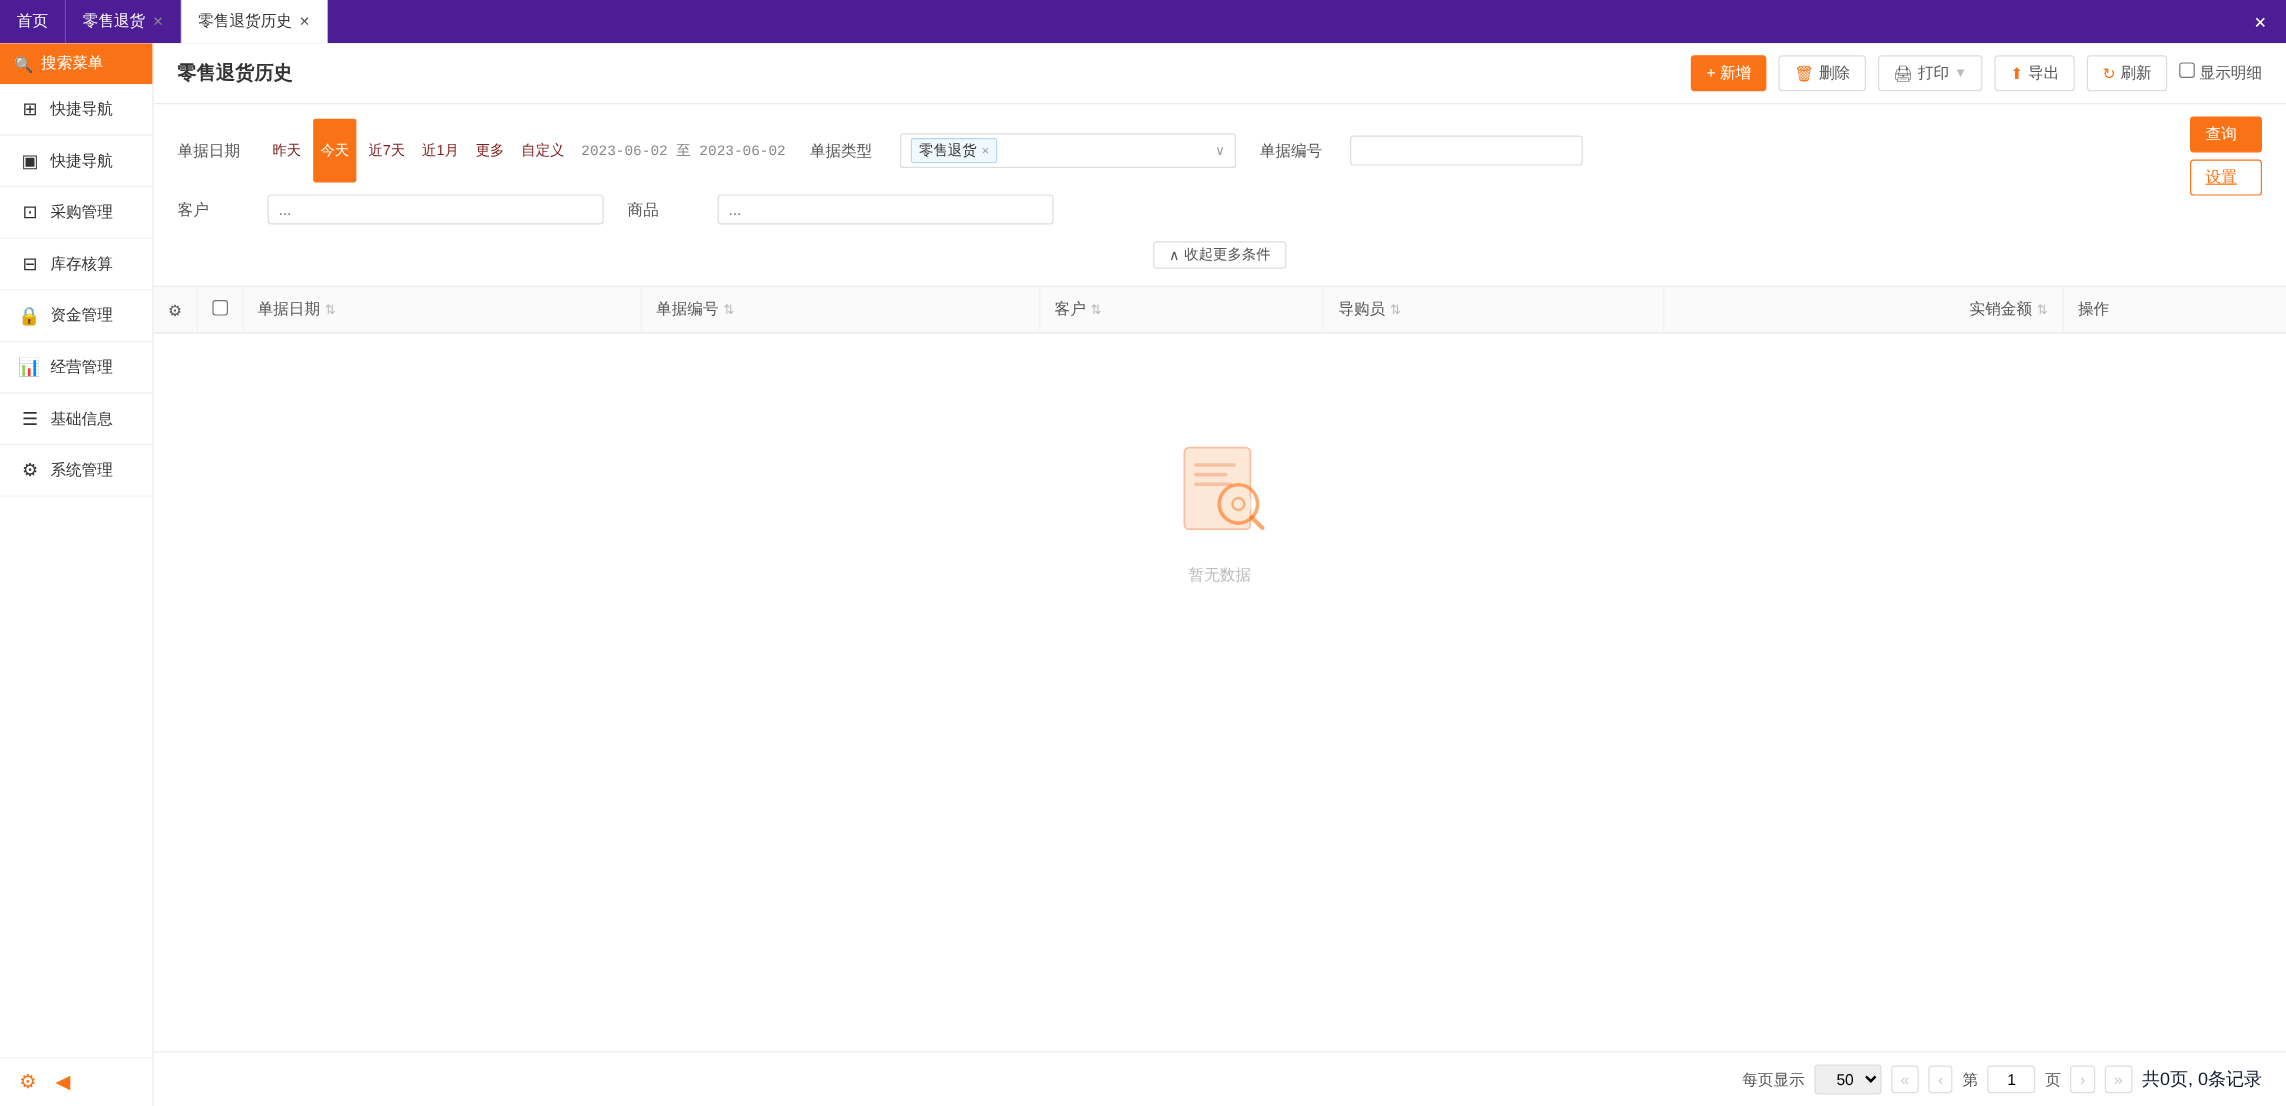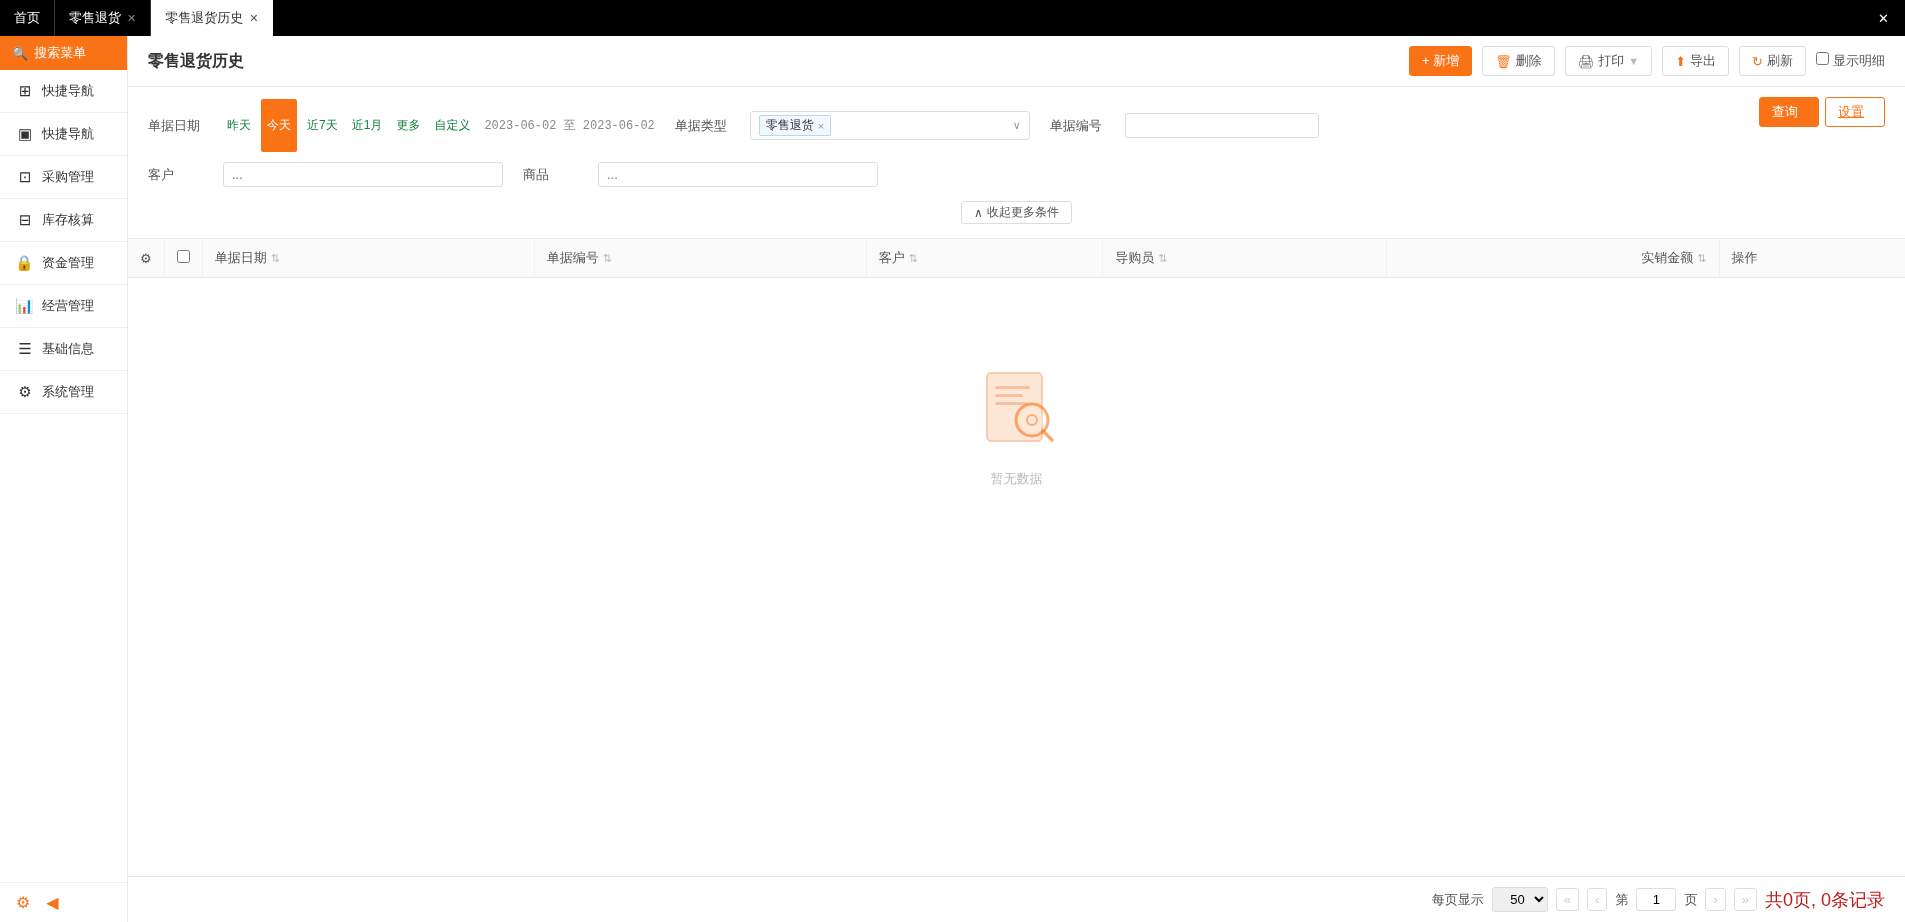--- a/index.html
+++ b/index.html
@@ -1,20 +1,20 @@
 <!DOCTYPE html>
 <html><head>
   <meta charset="utf-8">
   <style>
     * { box-sizing: border-box; margin: 0; padding: 0; }
     body { font-family: 'Microsoft YaHei', Arial, sans-serif; font-size: 13px; background: #f5f5f5; display: flex; flex-direction: column; height: 922px; overflow: hidden; }
 
     
     .top-bar {
-      background: #000000;
+      background: #4c1d95;
       display: flex;
       align-items: center;
       height: 36px;
       flex-shrink: 0;
     }
     .top-tab {
       display: flex;
       align-items: center;
       padding: 0 14px;
       height: 100%;
@@ -179,21 +179,21 @@
       white-space: nowrap;
       min-width: 55px;
     }
     .date-shortcuts {
       display: flex;
       align-items: center;
       gap: 6px;
     }
     .date-shortcut {
       font-size: 12px;
-      color: #15803d;
+      color: #7f1d1d;
       cursor: pointer;
       padding: 1px 4px;
     }
     .date-shortcut.active {
       background: #f97316;
       color: #fff;
       border-radius: 2px;
       padding: 18px 6px;
     }
     .date-range {
@@ -339,21 +339,21 @@
     }
     .page-nav-btn:disabled { color: #ccc; cursor: default; }
     .page-input {
       border: 1px solid #ddd;
       border-radius: 3px;
       padding: 3px 6px;
       width: 40px;
       text-align: center;
       font-size: 13px;
     }
-    .page-total { color: #b91c1c; font-size: 18px; }
+    .page-total { color: #0f172a; font-size: 15px; }
   </style>
 </head>
 <body>
 
 <div class="top-bar">
   <div class="top-tab">
     <span>首页</span>
   </div>
   <div class="top-tab">
     <span>零售退货</span>
@@ -478,21 +478,21 @@
         <input class="filter-input" type="text" placeholder="..." style="min-width: 280px;">
       </div>
 
       <div class="collapse-row">
         <button class="collapse-btn">
           <span>∧</span>
           <span>收起更多条件</span>
         </button>
       </div>
 
-      <div style="position:absolute; right:20px; top:10px; display:flex; flex-direction:row; gap:6px;">
+      <div style="position:absolute; right:20px; top:10px; display:flex; flex-direction:column; gap:6px;">
         <button class="btn btn-primary" style="min-width:60px;">查询</button>
         <button class="btn btn-orange-outline" style="min-width:60px;text-decoration:underline;">设置</button>
       </div>
     </div>
 
     <div class="table-area" style="position:relative;">
       <table class="data-table">
         <thead>
           <tr>
             <th class="th-settings">

